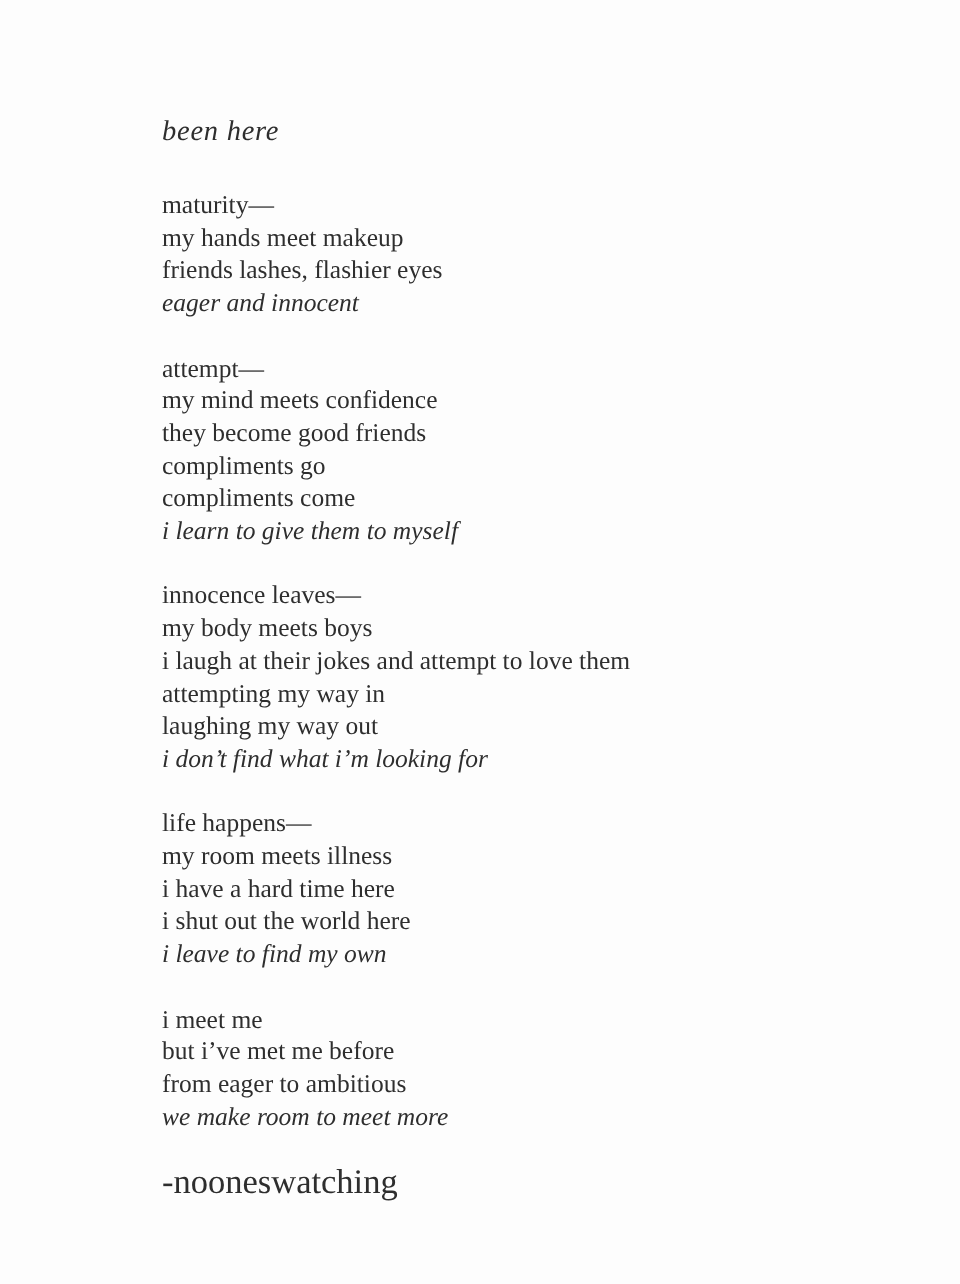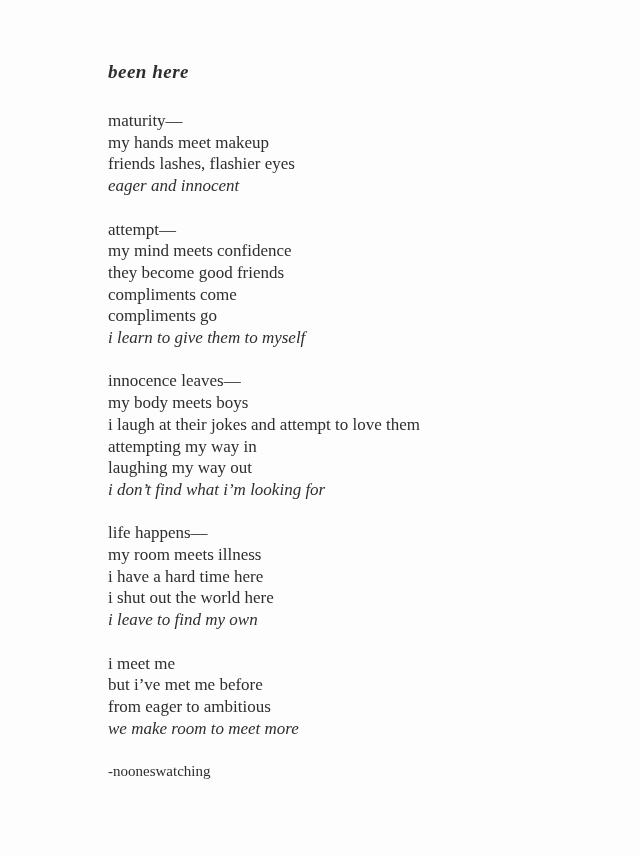--- a/index.html
+++ b/index.html
@@ -16,38 +16,38 @@
   }
   .page {
     box-sizing: border-box;
     width: 640px;
     height: 856px;
     padding: 61px 30px 0 108px;
   }
   .poem-title {
     font-size: 19px;
     line-height: 22px;
-    font-weight: bold;
+    font-weight: normal;
     font-style: italic;
-    margin: 0 0 27px 0;
+    margin: 16px 0 27px 0;
     letter-spacing: 0.5px;
   }
   .stanza {
     margin: 0 0 21.7px 0;
   }
   .line {
     font-size: 17px;
     line-height: 21.7px;
     white-space: nowrap;
   }
   .line.refrain {
     font-style: italic;
   }
   .signature {
-    font-size: 15px;
+    font-size: 23px;
     line-height: 21.7px;
     margin: 0;
   }
 </style>
 </head>
 <body>
 
 <div class="page">
 
   <h1 class="poem-title">been here</h1>
@@ -56,22 +56,22 @@
     <div class="line">maturity—</div>
     <div class="line">my hands meet makeup</div>
     <div class="line">friends lashes, flashier eyes</div>
     <div class="line refrain">eager and innocent</div>
   </div>
 
   <div class="stanza">
     <div class="line">attempt—</div>
     <div class="line">my mind meets confidence</div>
     <div class="line">they become good friends</div>
+    <div class="line">compliments go</div>
     <div class="line">compliments come</div>
-    <div class="line">compliments go</div>
     <div class="line refrain">i learn to give them to myself</div>
   </div>
 
   <div class="stanza">
     <div class="line">innocence leaves—</div>
     <div class="line">my body meets boys</div>
     <div class="line">i laugh at their jokes and attempt to love them</div>
     <div class="line">attempting my way in</div>
     <div class="line">laughing my way out</div>
     <div class="line refrain">i don’t find what i’m looking for</div>

